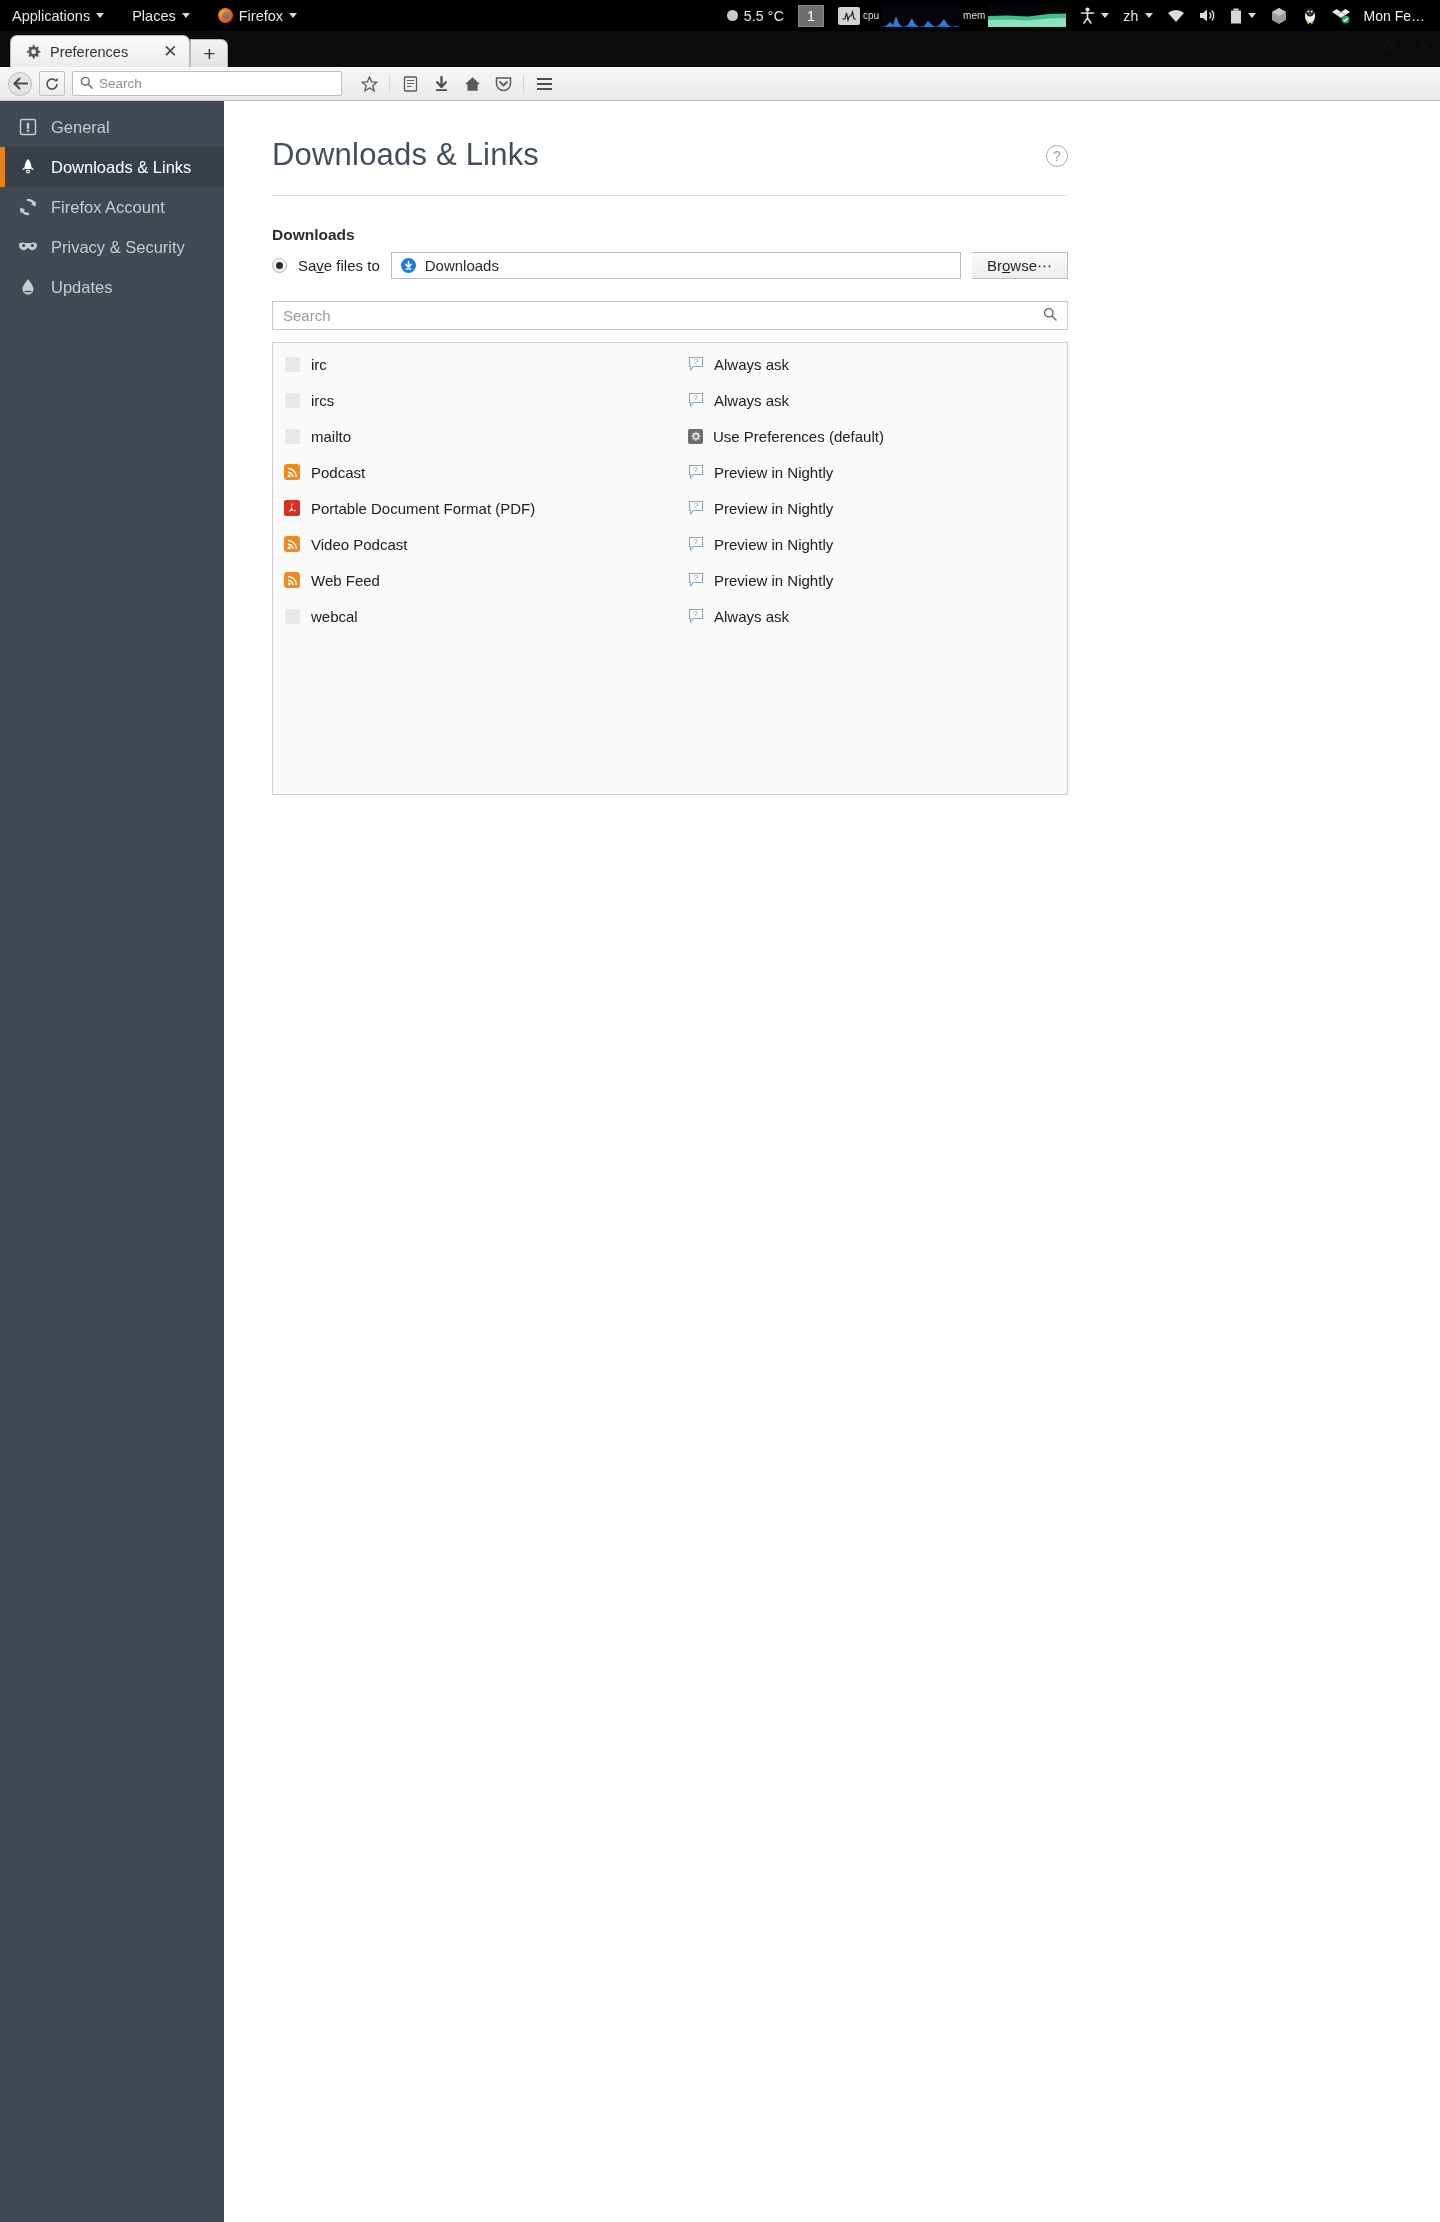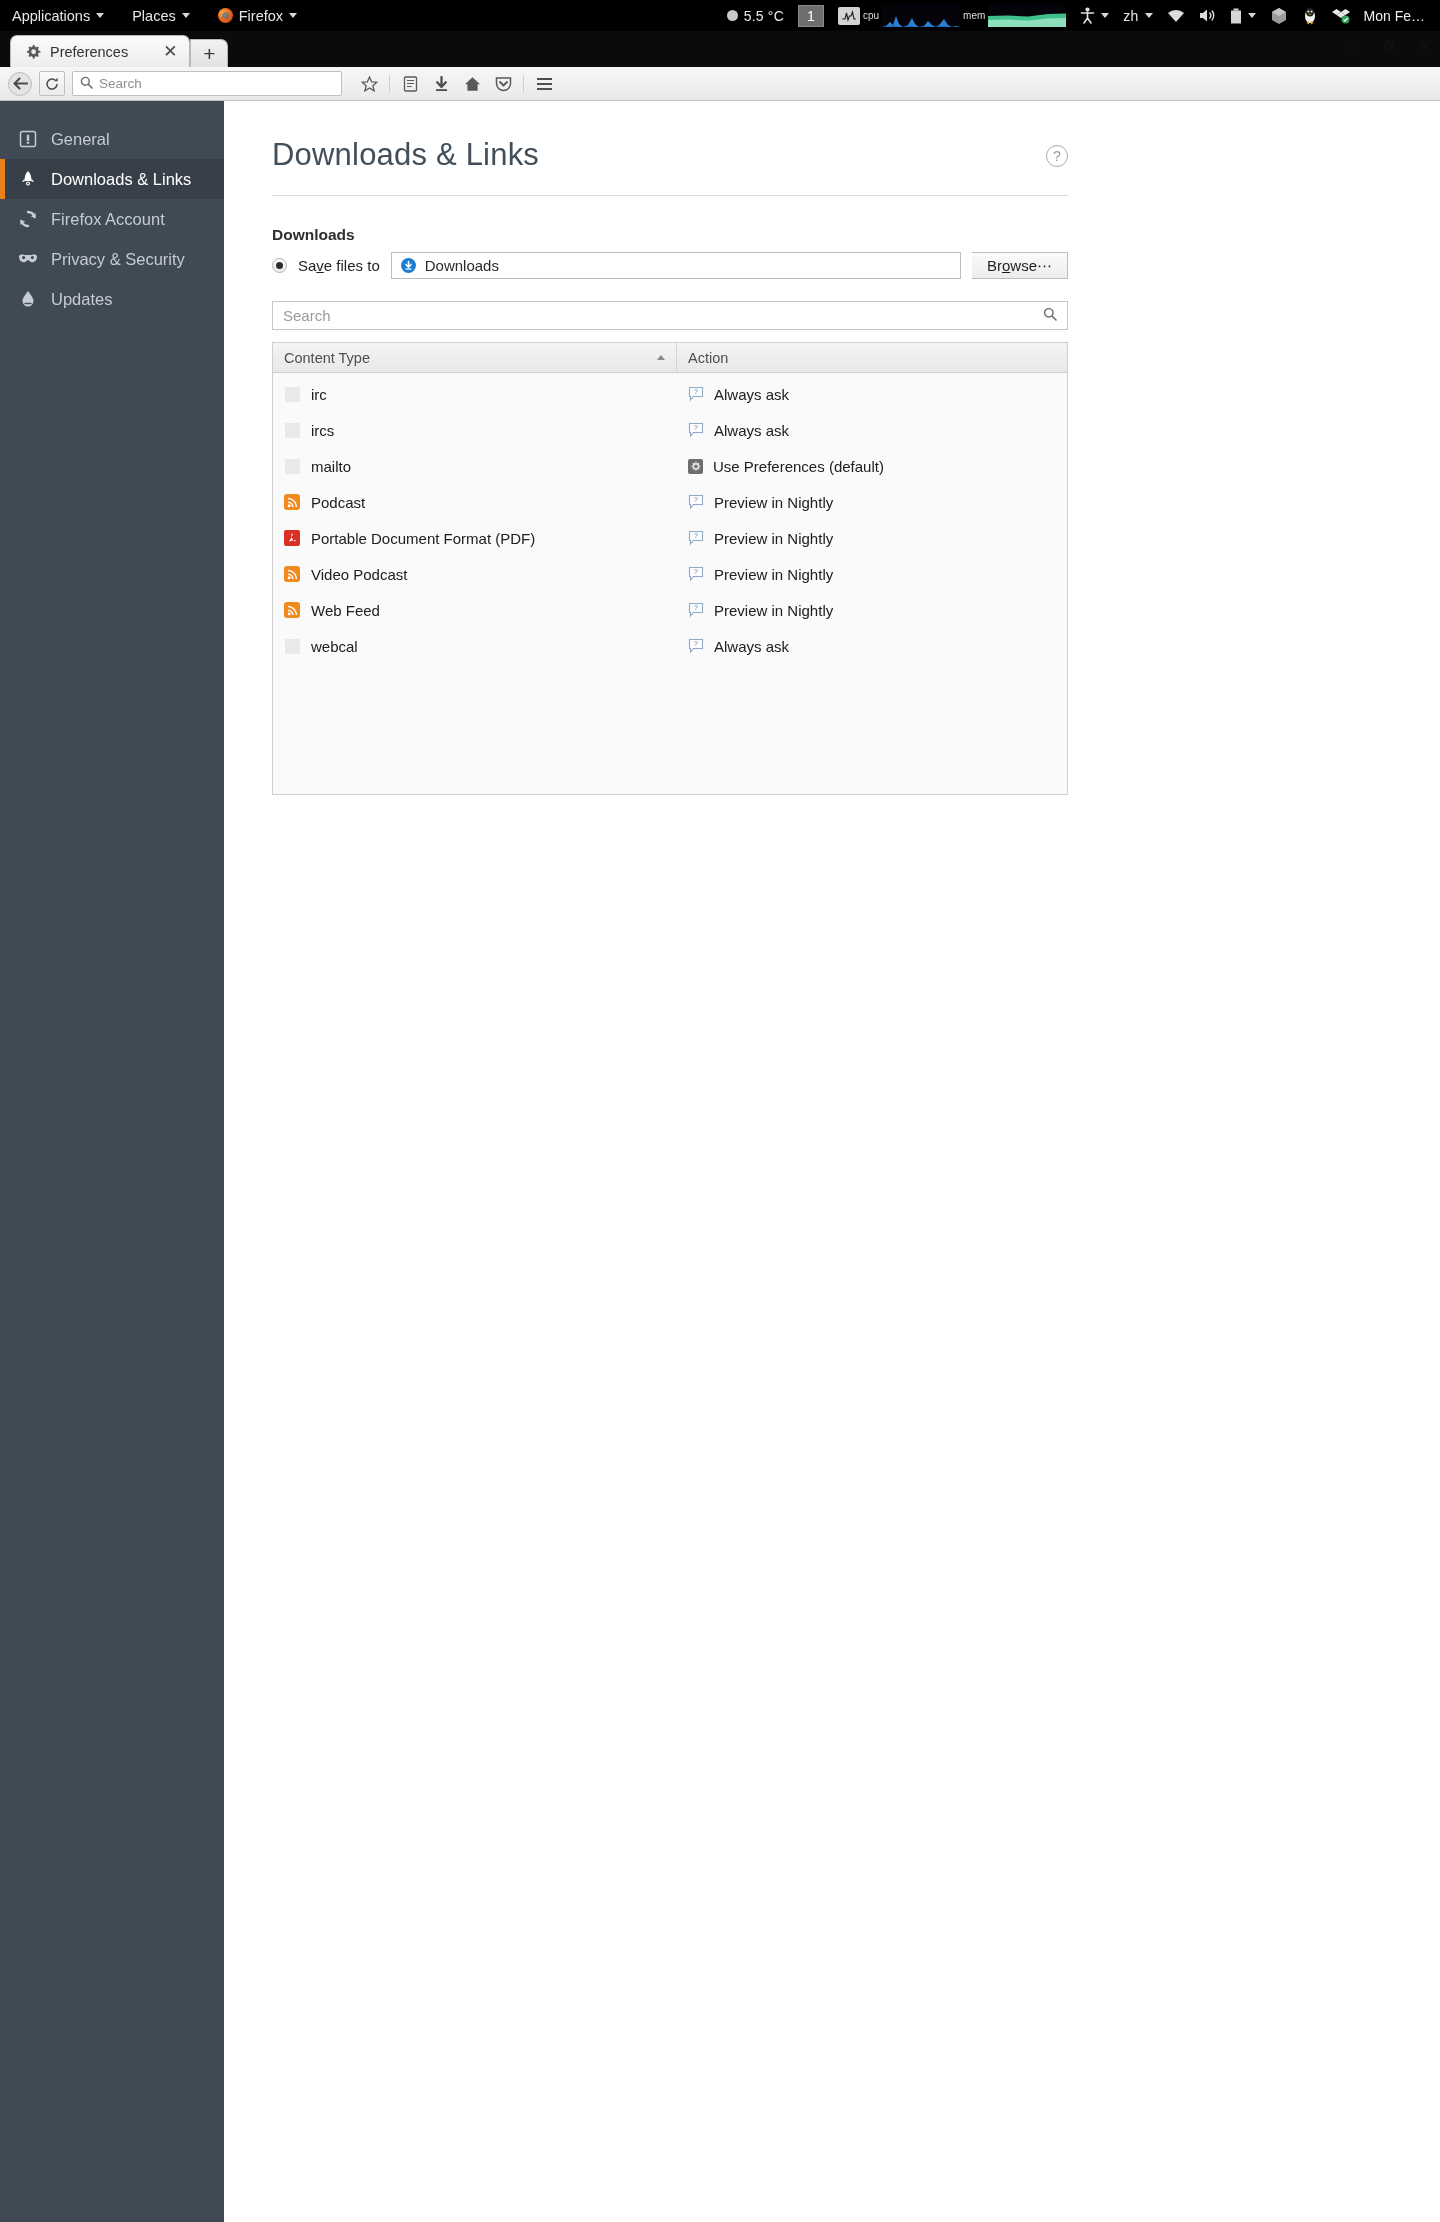--- a/index.html
+++ b/index.html
@@ -134,21 +134,21 @@
     border-radius: 2px; display: flex; align-items: center; gap: 6px; padding: 0 7px;
   }
   .search-ph { color: #8e8e8e; font-size: 13.5px; }
   .navicons { display: flex; align-items: center; gap: 3px; padding-left: 6px; }
   .navicon { width: 28px; height: 26px; display: flex; align-items: center; justify-content: center; color: #4e4e4e; }
   .navsep { width: 1px; height: 18px; background: #cfcfcf; margin: 0 3px; }
 
   
   .prefs { display: flex; height: 2121px; }
   .sidebar {
-    width: 224px; background: #3f4a54; padding-top: 18px;
+    width: 224px; background: #3f4a54; padding-top: 6px;
     flex: 0 0 224px;
   }
   .side-item {
     position: relative; display: flex; align-items: center; gap: 13px;
     height: 40px; padding-left: 18px; color: #c5ccd2; font-size: 16.5px;
   }
   .side-item.selected {
     background: #374049; color: #ffffff;
   }
   .side-item.selected::before {
@@ -588,29 +588,20 @@
             <span>
               <svg width="14" height="14" viewBox="0 0 14 14" aria-hidden="true">
                 <circle cx="5.8" cy="5.8" r="4.2" fill="none" stroke="#6d6d6d" stroke-width="1.4"></circle>
                 <path d="M9,9 L13,13" stroke="#6d6d6d" stroke-width="1.6" stroke-linecap="round"></path>
               </svg>
             </span>
           </div>
         </div>
 
         <div class="apptable">
-          <div class="thead">
-            <div class="th th-type">
-              <span>Content Type</span>
-              <span class="sort-arrow"></span>
-            </div>
-            <div class="th th-action">
-              <span>Action</span>
-            </div>
-          </div>
 
           <div class="tbody">
 
             <div class="trow">
               <div class="td-type">
                 <span class="ctype-icon">
                     <span class="ico-blank"></span>
                   </span>
                 <span>irc</span>
               </div>

